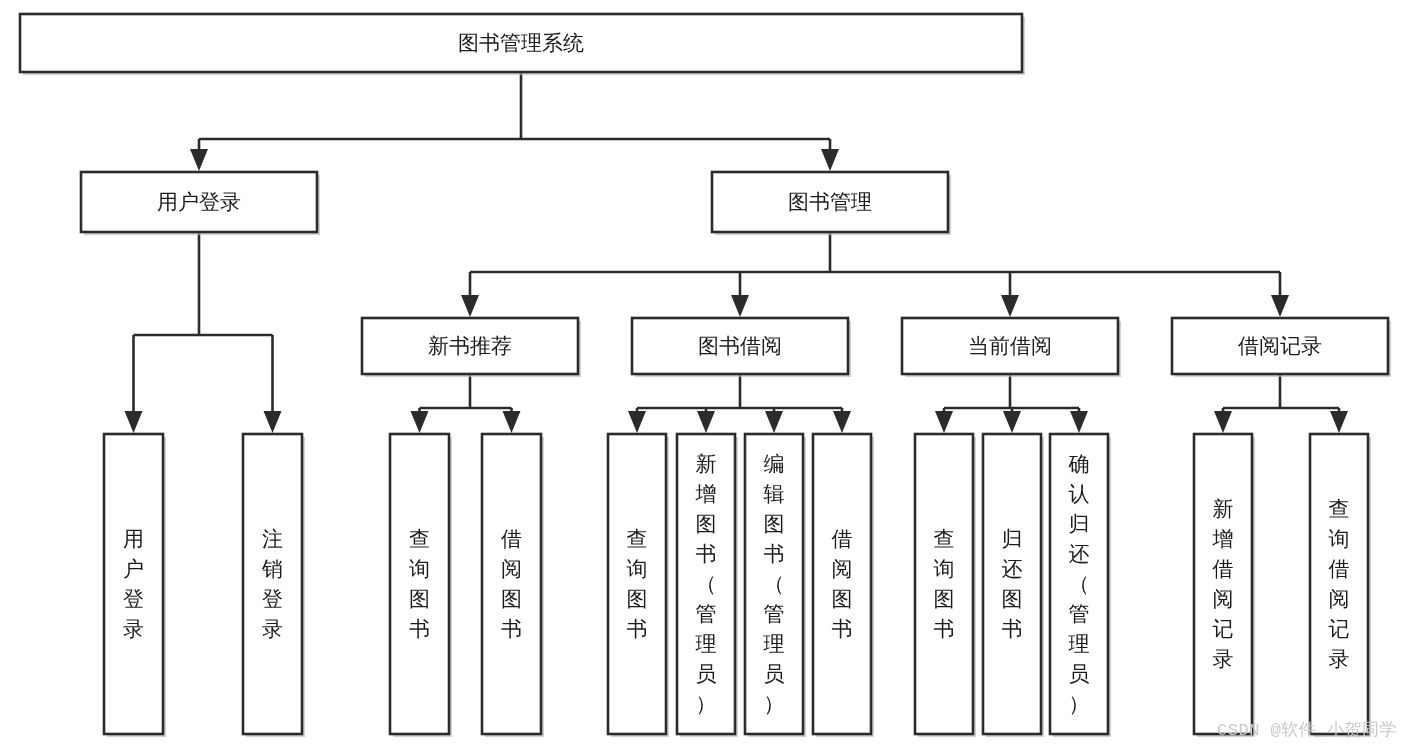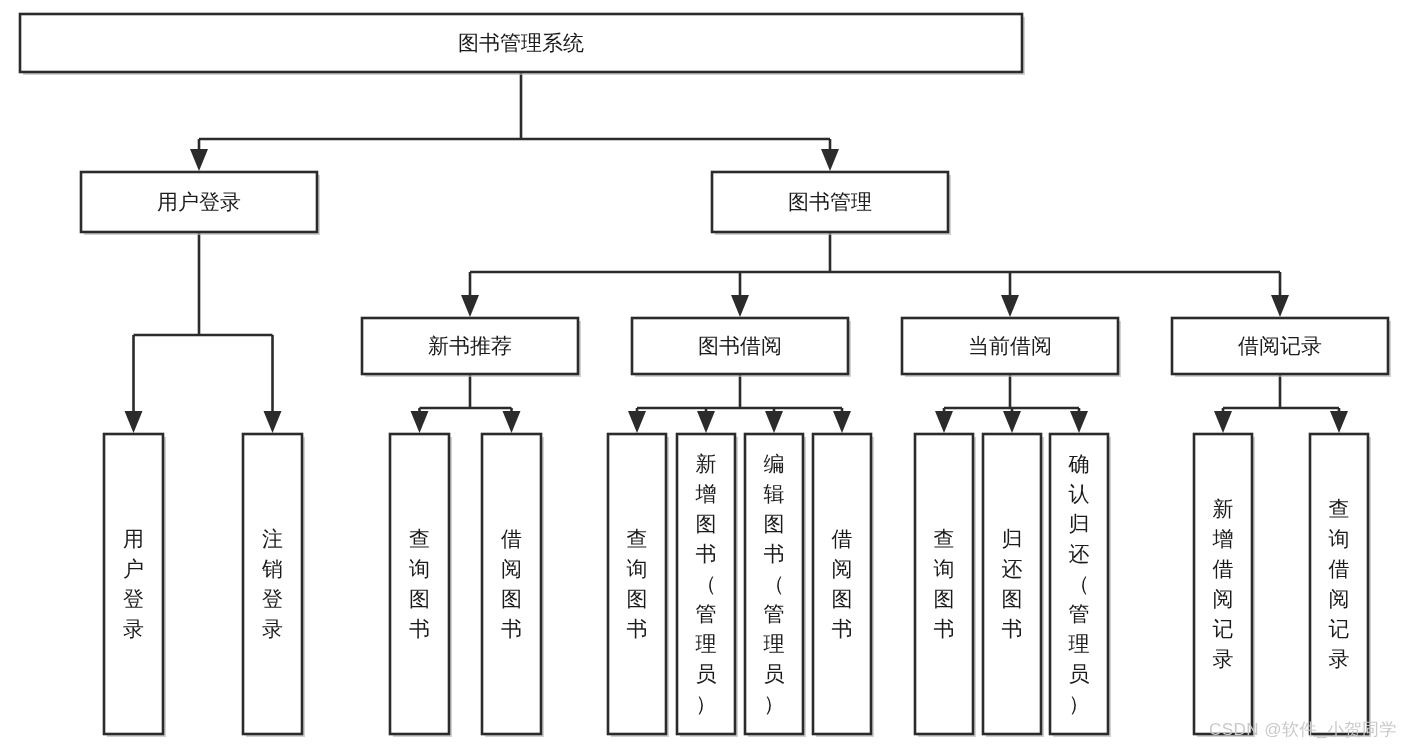--- a/index.html
+++ b/index.html
@@ -57,21 +57,21 @@
   .node-label-vertical {
     fill: #1b1b1b;
     font-family: "Liberation Sans", "DejaVu Sans", sans-serif;
     font-size: 21px;
     text-anchor: middle;
   }
   .watermark {
     position: absolute;
     right: 8px;
     bottom: 6px;
-    font-family: Liberation Sans, sans-serif;
+    font-family: Liberation Mono, monospace;
     font-size: 17px;
     color: #c9c9c9;
     letter-spacing: 0.5px;
     white-space: nowrap;
     pointer-events: none;
     user-select: none;
   }
 </style>
 </head>
 <body>

